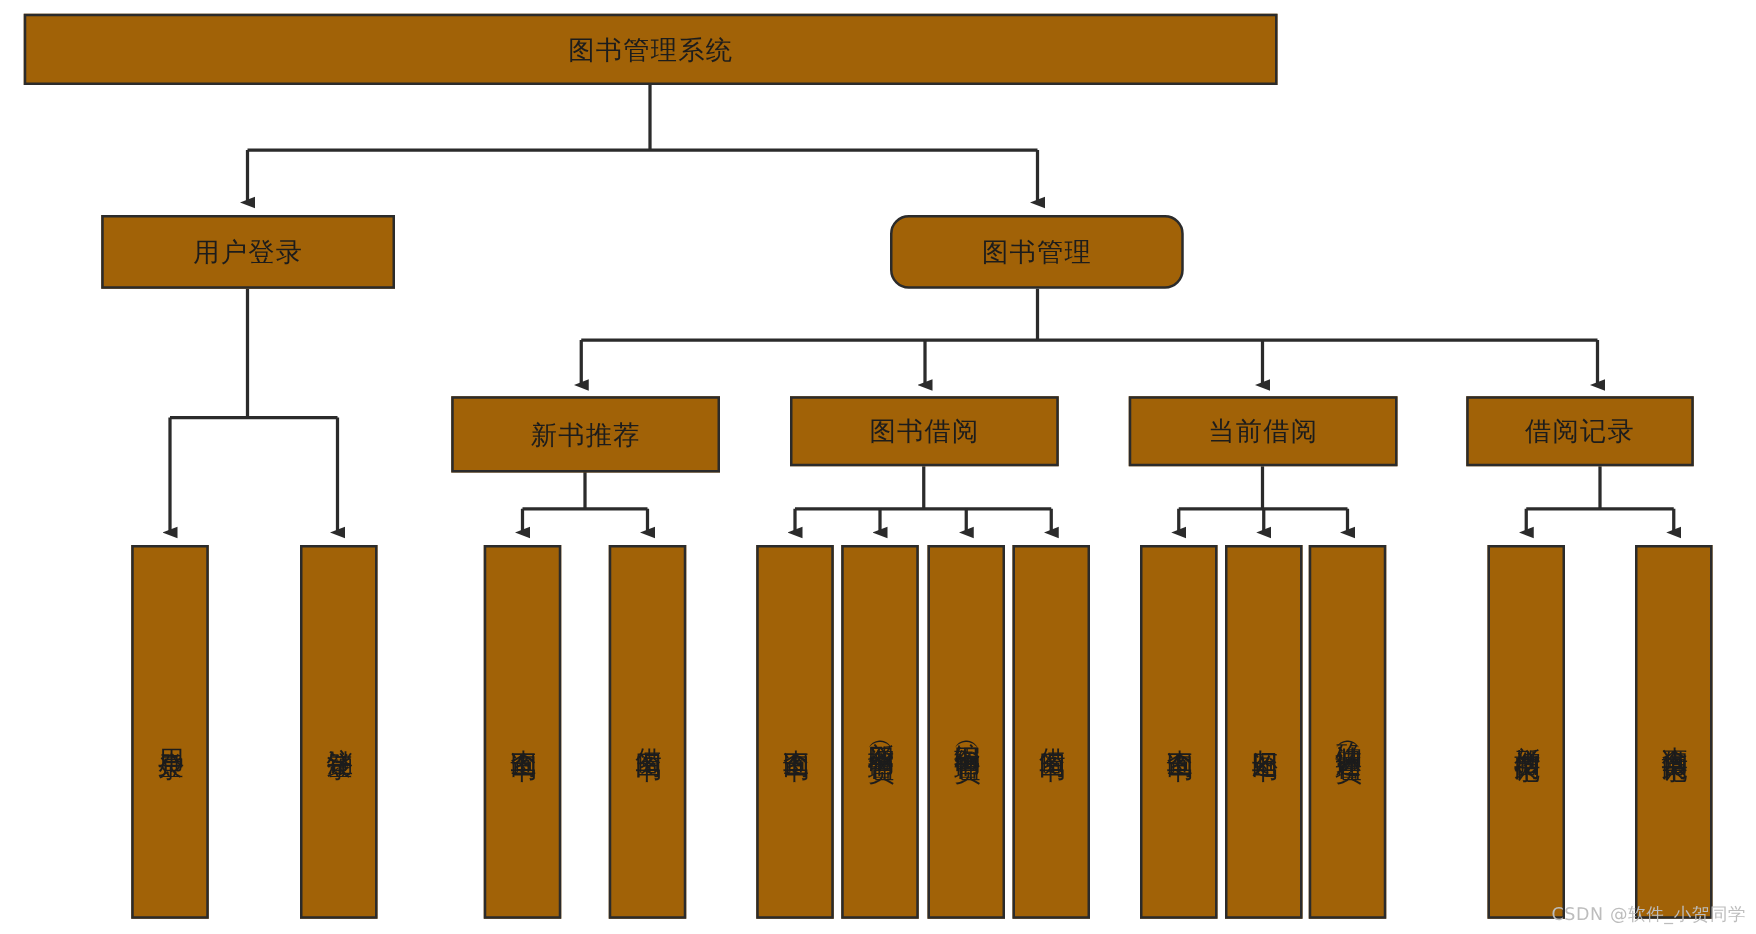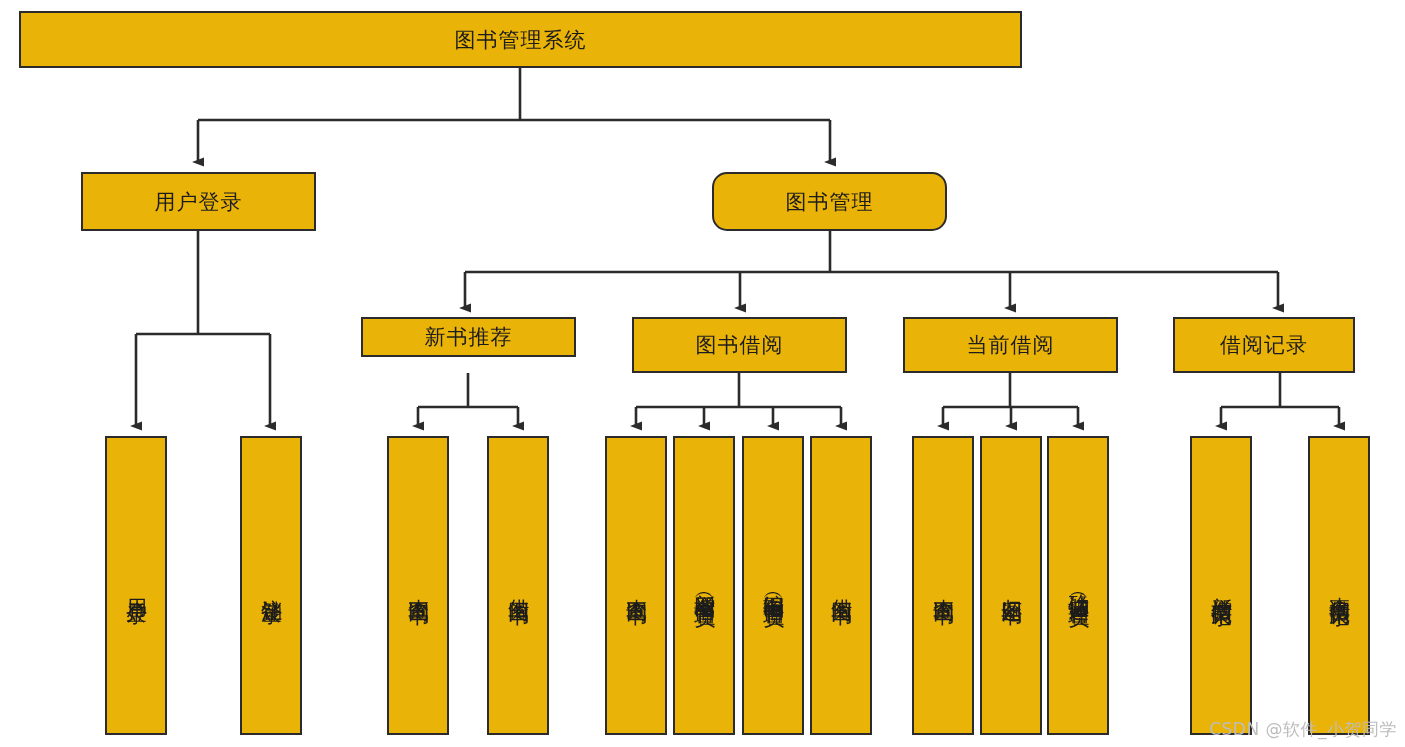--- a/index.html
+++ b/index.html
@@ -22,21 +22,21 @@
     left: 0;
     top: 0;
     width: 1405px;
     height: 747px;
     pointer-events: none;
   }
   .node {
     position: absolute;
     box-sizing: border-box;
     border: 2px solid #2b2b2b;
-    background: #eab308;
+    background: #a16207;
     display: flex;
     align-items: center;
     justify-content: center;
     color: #1c1c1c;
   }
   .node-h {
     font-size: 21px;
     letter-spacing: 1px;
     white-space: nowrap;
   }
@@ -49,21 +49,21 @@
     text-align: center;
     padding: 2px 0;
   }
   .node-v span {
     display: block;
   }
   .watermark {
     position: absolute;
     right: 8px;
     bottom: 6px;
-    font-size: 17px;
+    font-size: 14px;
     color: #bdbdbd;
     white-space: nowrap;
     letter-spacing: 0.5px;
   }
 </style>
 </head>
 <body>
 
 <div id="canvas">
 
@@ -122,21 +122,21 @@
     <span>图书管理系统</span>
   </div>
 
   <div class="node node-h" style="left:81px; top:172px; width:235px; height:59px;">
     <span>用户登录</span>
   </div>
   <div class="node node-h" style="left:712px; top:172px; width:235px; height:59px;border-radius:15px;">
     <span>图书管理</span>
   </div>
 
-  <div class="node node-h" style="left:361px; top:317px; width:215px; height:40px;">
+  <div class="node node-h" style="left:361px; top:317px; width:215px; height:61px;">
     <span>新书推荐</span>
   </div>
   <div class="node node-h" style="left:632px; top:317px; width:215px; height:56px;">
     <span>图书借阅</span>
   </div>
   <div class="node node-h" style="left:903px; top:317px; width:215px; height:56px;">
     <span>当前借阅</span>
   </div>
   <div class="node node-h" style="left:1173px; top:317px; width:182px; height:56px;">
     <span>借阅记录</span>

